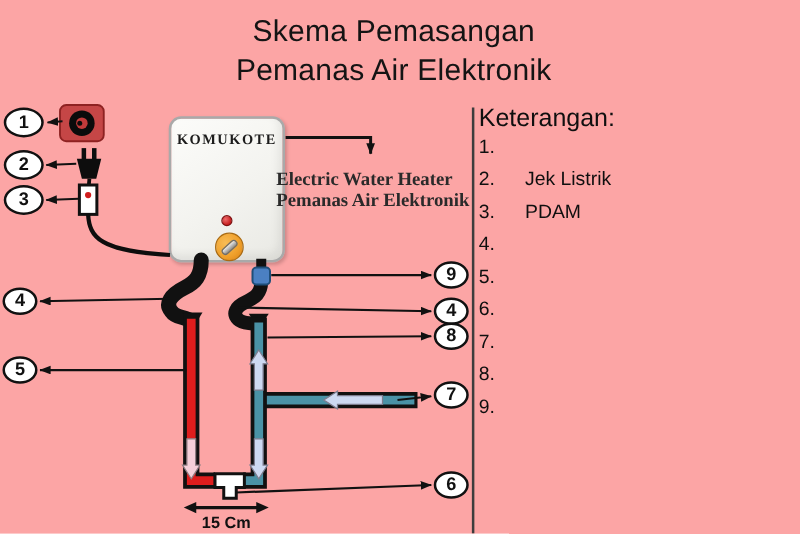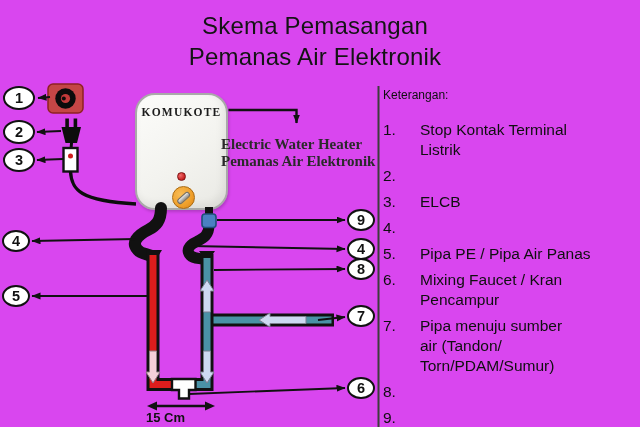--- a/index.html
+++ b/index.html
@@ -1,23 +1,23 @@
 <!DOCTYPE html>
 <html><head>
 <meta charset="utf-8">
 <style>
   html,body{margin:0;padding:0;background:#fff;}
-  .stage{position:relative;width:640px;height:427px;background:#d946ef;overflow:hidden;
+  .stage{position:relative;width:640px;height:427px;background:#fca5a5;overflow:hidden;
          font-family:"Liberation Sans",sans-serif;}
   .title{position:absolute;left:115px;top:10px;width:400px;text-align:center;
          font-size:24px;line-height:31px;color:#141414;font-weight:500;letter-spacing:.2px;}
   
   .heater{position:absolute;left:135px;top:93px;width:93px;height:117px;
           background:linear-gradient(145deg,#fcfcfa 0%,#f3f3ef 55%,#e9e9e4 100%);
-          border:2px solid #a9a9a9;border-radius:20px;box-sizing:border-box;
+          border:2px solid #a9a9a9;border-radius:10px;box-sizing:border-box;
           box-shadow:inset -3px -4px 8px rgba(0,0,0,.07),1px 2px 3px rgba(0,0,0,.18);}
   .brand{position:absolute;left:0;right:0;top:11px;text-align:center;
          font-family:"Liberation Serif",serif;font-weight:700;font-size:11.5px;
          letter-spacing:1.2px;color:#1c1c1c;}
   .indicator{position:absolute;left:40px;top:77px;width:9px;height:9px;border-radius:50%;
              background:radial-gradient(circle at 35% 35%,#f06a6a,#c51f1f 70%);
              border:1px solid #7e1212;box-sizing:border-box;}
   .knob{position:absolute;left:35px;top:91px;width:23px;height:23px;border-radius:50%;
         background:radial-gradient(circle at 35% 35%,#f8bc55,#ef9f2a 60%,#d87f15);
         border:1px solid #a96a12;box-sizing:border-box;}
@@ -26,25 +26,25 @@
         box-sizing:border-box;transform:rotate(-42deg);}
   
   .devlabel{position:absolute;left:221px;top:136px;width:162px;text-align:left;
             font-family:"Liberation Serif",serif;font-size:15px;line-height:17px;
             font-weight:600;color:#2a2a2a;}
   
   .co{position:absolute;border:2.2px solid #111;border-radius:50%;background:#fff;
       box-sizing:border-box;display:flex;align-items:center;justify-content:center;
       font-weight:700;font-size:14.5px;color:#111;}
   
-  .dim{position:absolute;left:146px;top:410px;width:70px;text-align:left;
+  .dim{position:absolute;left:146px;top:410px;width:70px;text-align:center;
        font-size:13px;font-weight:700;color:#111;}
   
   .legend{position:absolute;left:383px;top:85px;width:254px;color:#0f0f0f;}
-  .lhead{font-size:12px;line-height:20px;margin-bottom:15px;}
+  .lhead{font-size:20px;line-height:20px;margin-bottom:3px;}
   .lrow{display:flex;margin-bottom:6px;font-size:15.5px;line-height:20px;}
   .lnum{width:37px;flex:0 0 37px;}
   .ltext{flex:1;white-space:pre-line;}
   svg{position:absolute;left:0;top:0;}
 </style>
 </head>
 <body>
 
 <div class="stage">
 
@@ -160,47 +160,40 @@
     <div>Electric Water Heater</div>
     <div>Pemanas Air Elektronik</div>
   </div>
 
   <div class="dim">15 Cm</div>
 
   <div class="legend">
     <div class="lhead">Keterangan:</div>
     <div class="lrow">
       <div class="lnum">1.</div>
-      <div class="ltext">Stop Kontak Terminal
-Listrik</div>
     </div>
     <div class="lrow">
       <div class="lnum">2.</div>
+      <div class="ltext">Jek Listrik</div>
     </div>
     <div class="lrow">
       <div class="lnum">3.</div>
-      <div class="ltext">ELCB</div>
+      <div class="ltext">PDAM</div>
     </div>
     <div class="lrow">
       <div class="lnum">4.</div>
     </div>
     <div class="lrow">
       <div class="lnum">5.</div>
-      <div class="ltext">Pipa PE / Pipa Air Panas</div>
     </div>
     <div class="lrow">
       <div class="lnum">6.</div>
-      <div class="ltext">Mixing Faucet / Kran
-Pencampur</div>
     </div>
     <div class="lrow">
       <div class="lnum">7.</div>
-      <div class="ltext">Pipa menuju sumber
-air (Tandon/
-Torn/PDAM/Sumur)</div>
     </div>
     <div class="lrow">
       <div class="lnum">8.</div>
     </div>
     <div class="lrow">
       <div class="lnum">9.</div>
     </div>
   </div>
 
 </div>

